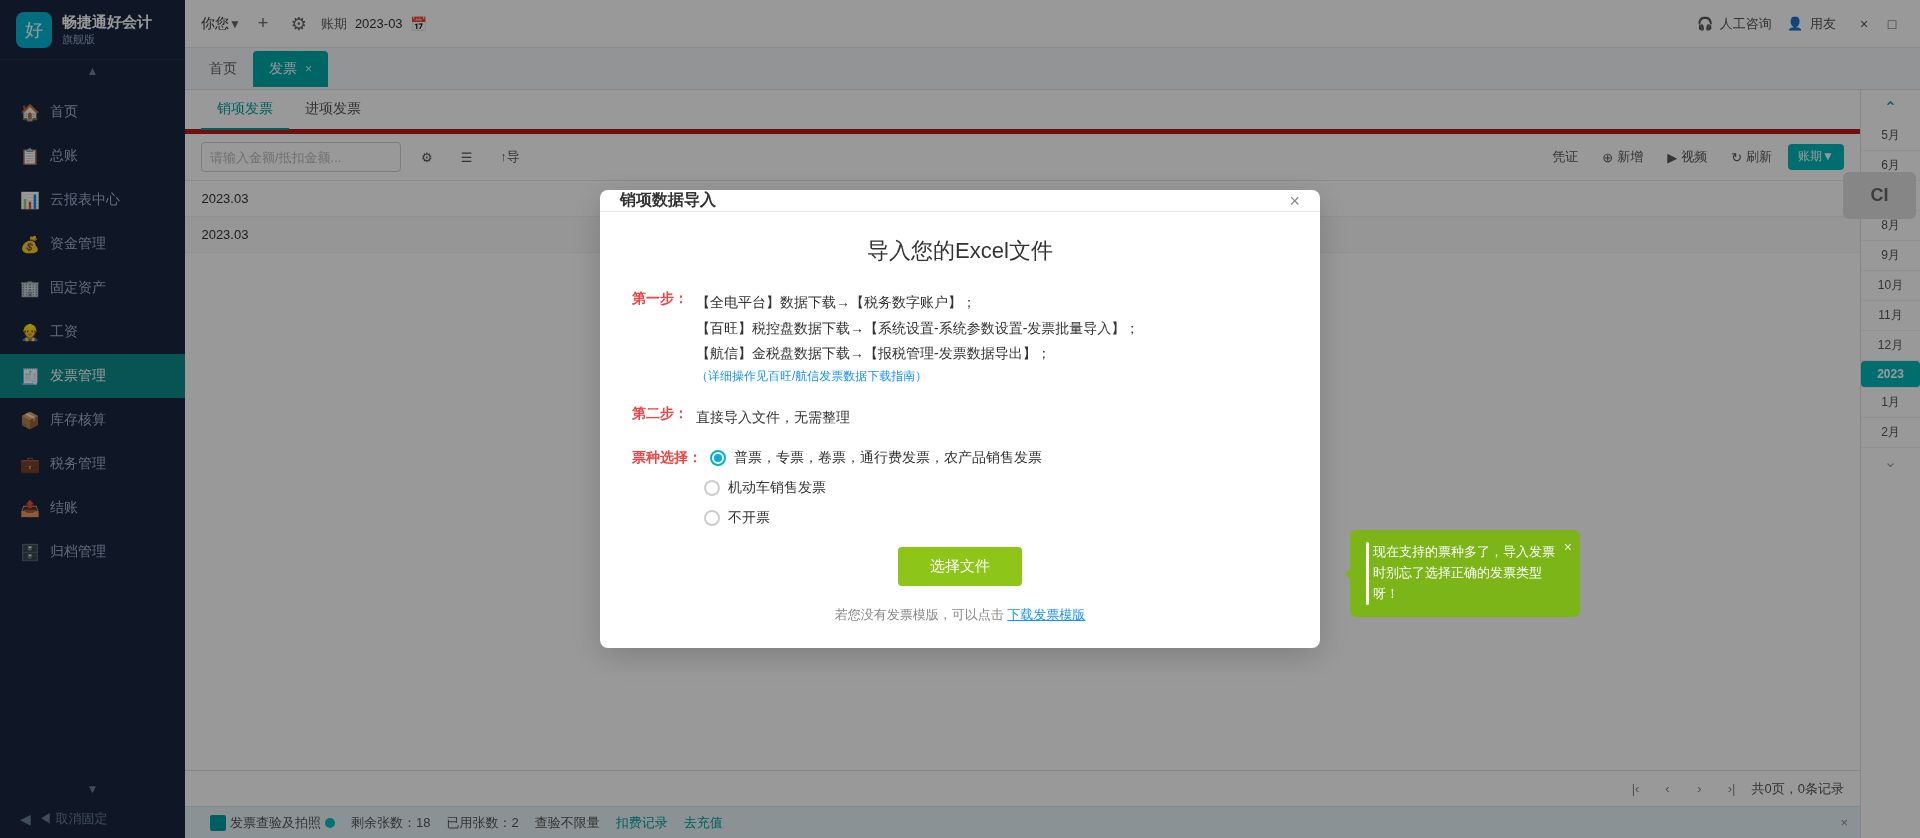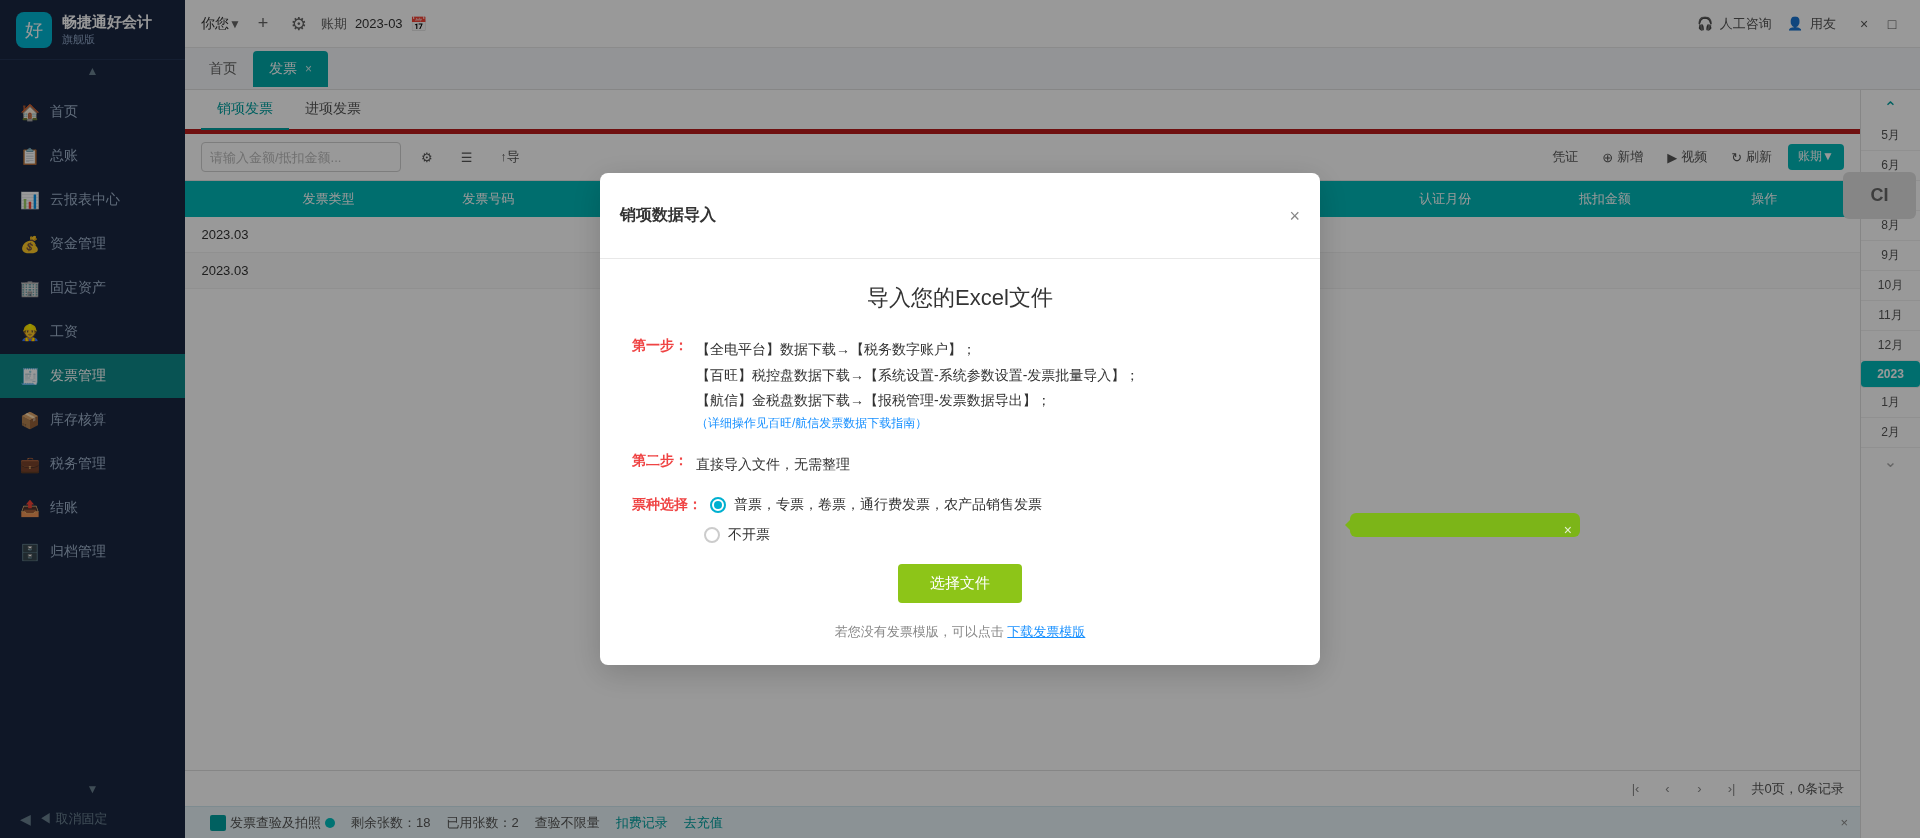--- a/index.html
+++ b/index.html
@@ -94,21 +94,21 @@
     .footer-link { color: #00a0a0; cursor: pointer; }
     .close-footer { margin-left: auto; cursor: pointer; color: #888; }
 
     
     .win-controls { display: flex; align-items: center; gap: 4px; margin-left: auto; }
     .win-btn { width: 24px; height: 24px; display: flex; align-items: center; justify-content: center; cursor: pointer; color: #555; font-size: 14px; border-radius: 4px; }
 
     
     .modal-overlay { position: fixed; top: 0; left: 0; width: 100%; height: 100%; background: rgba(0,0,0,0.4); z-index: 100; display: flex; align-items: center; justify-content: center; }
     .modal { background: white; border-radius: 8px; width: 720px; max-height: 600px; box-shadow: 0 8px 32px rgba(0,0,0,0.18); display: flex; flex-direction: column; position: relative; }
-    .modal-header { display: flex; align-items: center; justify-content: space-between; padding: 32px 20px; border-bottom: 1px solid #e8e8e8; }
+    .modal-header { display: flex; align-items: center; justify-content: space-between; padding: 0 20px; border-bottom: 1px solid #e8e8e8; }
     .modal-title { font-size: 16px; font-weight: 600; color: #333; }
     .modal-close { cursor: pointer; color: #888; font-size: 18px; line-height: 1; }
     .modal-body { padding: 24px 32px; flex: 1; overflow-y: auto; }
     .modal-main-title { font-size: 22px; color: #333; text-align: center; margin-bottom: 24px; font-weight: 500; }
     .step { margin-bottom: 18px; display: flex; align-items: flex-start; gap: 8px; }
     .step-label { font-weight: 600; color: #ef4444; white-space: nowrap; font-size: 14px; }
     .step-content { color: #333; font-size: 14px; line-height: 1.8; }
     .step-link { color: #1890ff; cursor: pointer; text-decoration: none; }
     .step-hint { font-size: 12px; color: #1890ff; }
     .ticket-select { margin: 16px 0; }
@@ -267,33 +267,20 @@
               <span>视频</span>
             </div>
             <div class="toolbar-icon-btn">
               <span>↻</span>
               <span>刷新</span>
             </div>
             <div class="period-btn btn-teal">账期▼</div>
           </div>
         </div>
 
-        <div class="table-header">
-          <div class="th" style="flex:0.3"></div>
-          <div class="th">发票类型</div>
-          <div class="th">发票号码</div>
-          <div class="th">开票日期</div>
-          <div class="th">金额</div>
-          <div class="th">税额</div>
-          <div class="th">价税合计</div>
-          <div class="th">认证状态</div>
-          <div class="th">认证月份</div>
-          <div class="th">抵扣金额</div>
-          <div class="th">操作</div>
-        </div>
 
         <div class="table-body">
           <div class="table-row">
             <div class="td" style="flex:0.3">2023.03</div>
             <div class="td"></div>
             <div class="td"></div>
             <div class="td"></div>
             <div class="td"></div>
             <div class="td"></div>
             <div class="td"></div>
@@ -390,32 +377,40 @@
       </div>
 
       <div class="ticket-select">
         <div class="radio-row">
           <span class="step-label">票种选择：</span>
           <div class="radio-circle checked"></div>
           <span class="radio-label">普票，专票，卷票，通行费发票，农产品销售发票</span>
         </div>
         <div class="radio-row" style="margin-left:72px;">
           <div class="radio-circle"></div>
+          <span class="radio-label">机动车销售发票</span>
+        </div>
+        <div class="radio-row" style="margin-left:72px;">
+          <div class="radio-circle"></div>
           <span class="radio-label">不开票</span>
         </div>
       </div>
 
       <button class="select-file-btn">选择文件</button>
 
       <div class="download-hint">
         <span>若您没有发票模版，可以点击</span>
         <a class="dl-link" href="#">下载发票模版</a>
       </div>
     </div>
 
     <div class="tooltip-box" style="position:absolute; right:-260px; top:340px;">
       <span class="tooltip-close">×</span>
+      <div class="tooltip-line">
+        <div class="tooltip-bar"></div>
+        <span>现在支持的票种多了，导入发票时别忘了选择正确的发票类型呀！</span>
+      </div>
     </div>
 
   </div>
 </div>
 
 <div style="position:fixed; right:4px; top:172px; width:73px; height:47px; background:#e0e0e0; border-radius:6px; display:flex; align-items:center; justify-content:center; font-size:18px; font-weight:bold; color:#666; z-index:10;">CI</div>
 
 </body></html>

